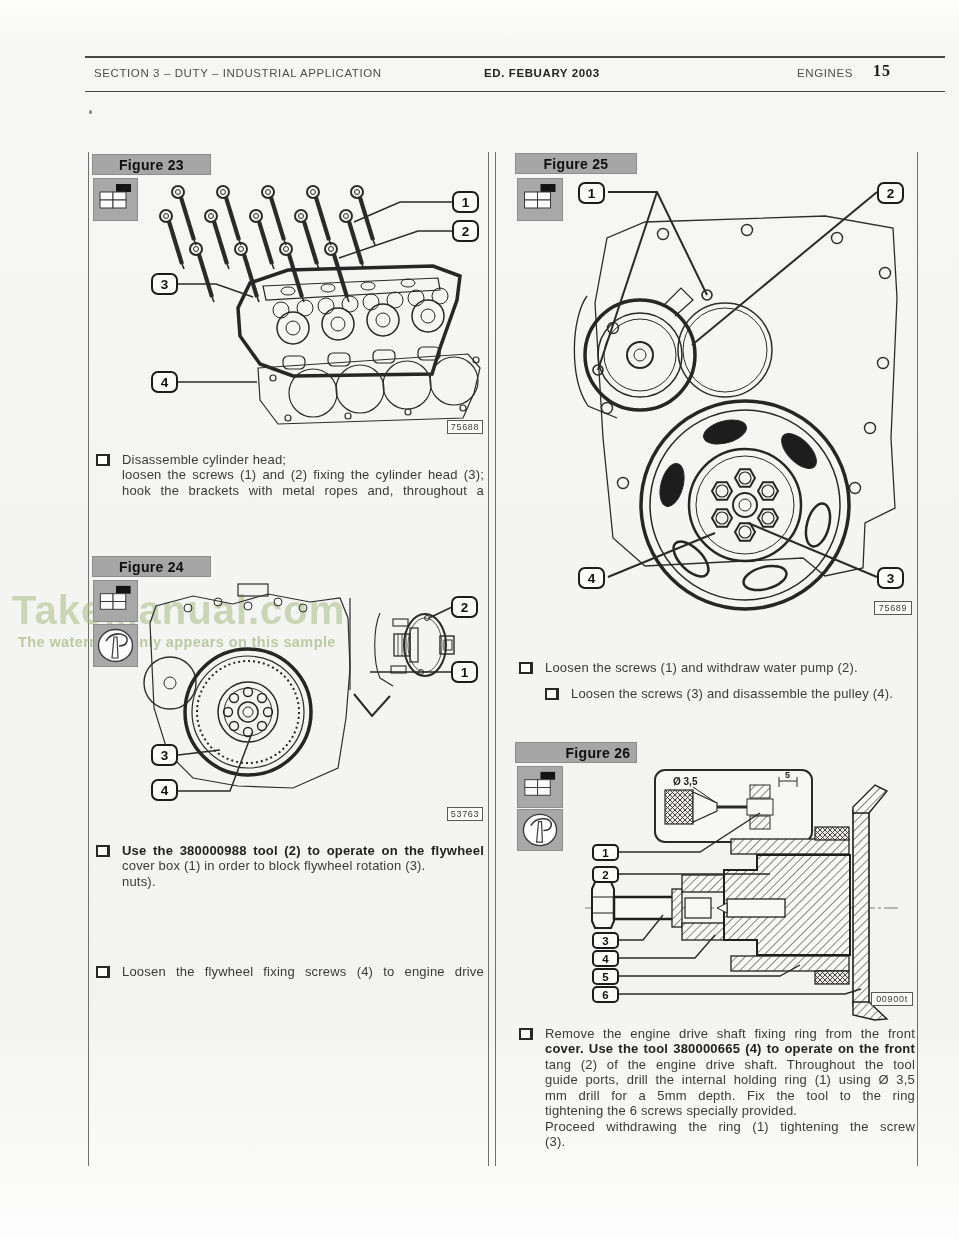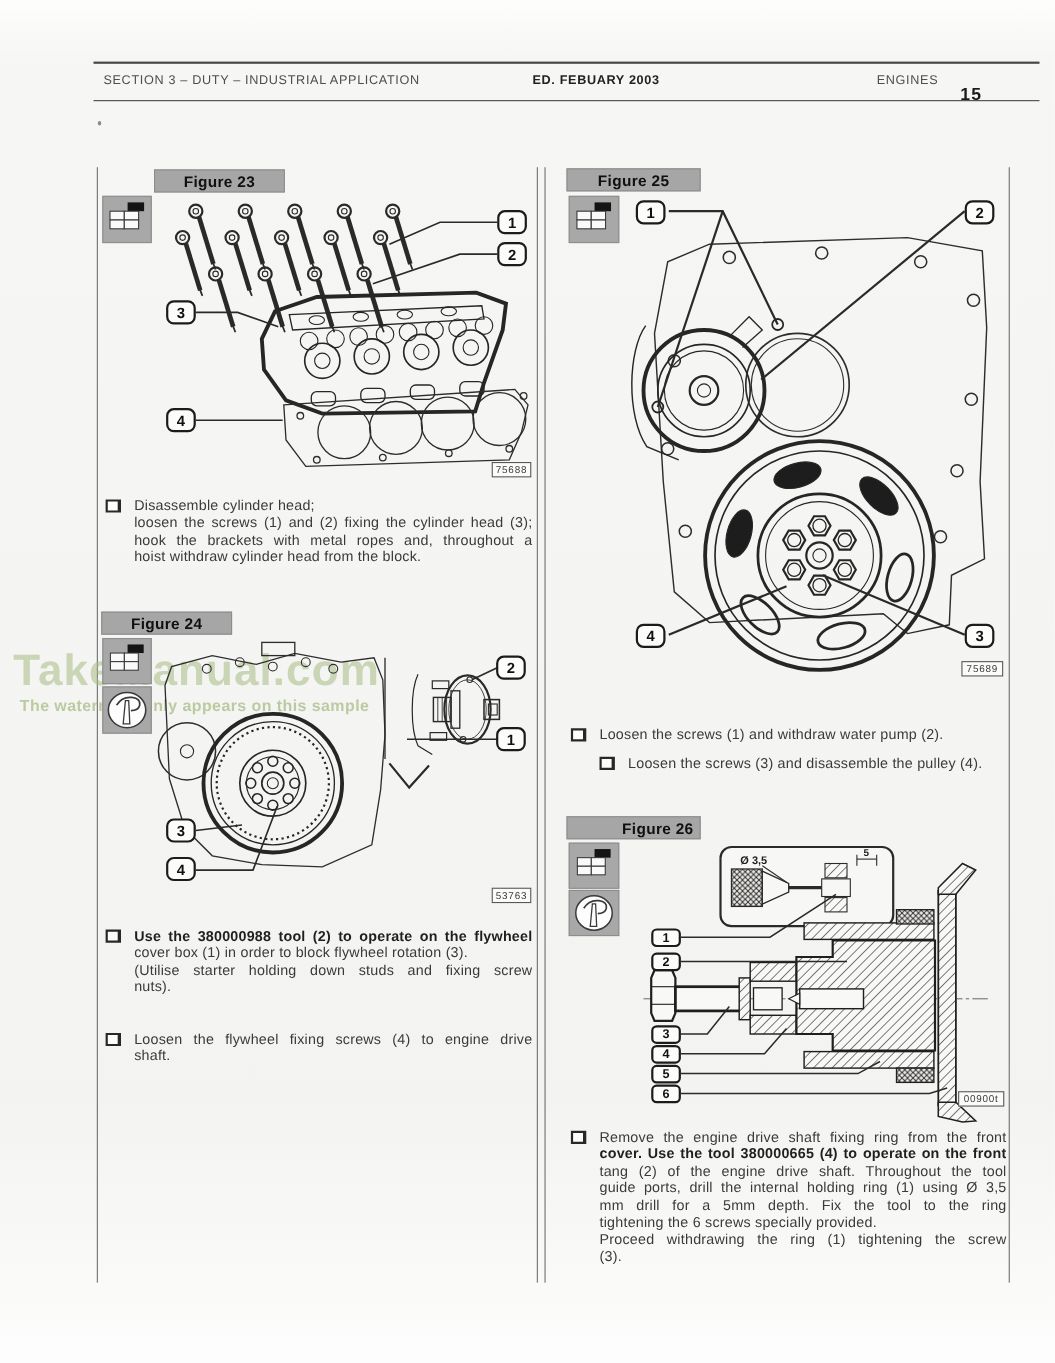--- a/index.html
+++ b/index.html
@@ -37,31 +37,31 @@
 </style>
 </head>
 <body>
 
 <div class="page">
 
   <div class="abs rule" style="left:85px;top:56px;width:860px;height:2px;"></div>
   <div class="abs hdr" style="left:94px;top:67px;">SECTION 3 – DUTY – INDUSTRIAL APPLICATION</div>
   <div class="abs hdr b" style="left:461px;top:67px;">ED. FEBUARY 2003</div>
   <div class="abs hdr" style="left:797px;top:67px;">ENGINES</div>
-  <div class="abs pagenum" style="left:873px;top:78px;">15</div>
+  <div class="abs pagenum" style="left:873px;top:62px;font-family:Liberation Serif, serif;">15</div>
   <div class="abs rule" style="left:85px;top:91px;width:860px;height:1px;"></div>
   <div class="abs dot" style="left:89px;top:110px;"></div>
 
   <div class="abs wm-title" style="left:12px;top:588px;">TakeManual.com</div>
   <div class="abs wm-sub" style="left:18px;top:634px;">The watermark only appears on this sample</div>
 
   <div class="abs colbox" style="left:88px;top:152px;width:401px;height:1014px;"></div>
   <div class="abs colbox" style="left:495px;top:152px;width:423px;height:1014px;"></div>
 
-  <div class="abs figbar" style="left:92px;top:154px;width:119px;height:21px;z-index:3;margin-left:48px;">
+  <div class="abs figbar" style="left:92px;top:154px;width:119px;height:21px;z-index:3;">
     <span>Figure 23</span>
   </div>
   <div class="abs iconbox" style="left:93px;top:178px;width:45px;height:43px;z-index:3;">
     <svg width="43" height="41" viewBox="0 0 43 41">
       <rect x="22" y="5" width="15" height="8" fill="#141414"></rect>
       <rect x="6" y="13" width="13" height="8" fill="#fafafa" stroke="#3a3a3a"></rect>
       <rect x="19" y="13" width="13" height="8" fill="#fafafa" stroke="#3a3a3a"></rect>
       <rect x="6" y="21" width="13" height="8" fill="#fafafa" stroke="#3a3a3a"></rect>
       <rect x="19" y="21" width="13" height="8" fill="#fafafa" stroke="#3a3a3a"></rect>
     </svg>
@@ -152,21 +152,20 @@
   <div class="abs callout" style="left:151px;top:273px;width:27px;height:22px;">3</div>
   <div class="abs callout" style="left:151px;top:371px;width:27px;height:22px;">4</div>
   <div class="abs reflabel" style="left:447px;top:420px;width:36px;height:14px;">75688</div>
 
   <div class="abs citem" style="left:96px;top:452px;width:388px;">
     <div class="checkbox"></div>
     <div class="tcol">
       <div class="tline">Disassemble cylinder head;</div>
       <div class="tline just">loosen the screws (1) and (2) fixing the cylinder head (3);</div>
       <div class="tline just">hook the brackets with metal ropes and, throughout a</div>
-      <div class="tline">hoist withdraw cylinder head from the block.</div>
     </div>
   </div>
 
   <div class="abs figbar" style="left:92px;top:556px;width:119px;height:21px;z-index:3;">
     <span>Figure 24</span>
   </div>
   <div class="abs iconbox" style="left:93px;top:580px;width:45px;height:42px;z-index:3;">
     <svg width="43" height="40" viewBox="0 0 43 41">
       <rect x="22" y="5" width="15" height="8" fill="#141414"></rect>
       <rect x="6" y="13" width="13" height="8" fill="#fafafa" stroke="#3a3a3a"></rect>
@@ -244,29 +243,27 @@
   <div class="abs callout" style="left:451px;top:661px;width:27px;height:22px;">1</div>
   <div class="abs callout" style="left:151px;top:744px;width:27px;height:22px;">3</div>
   <div class="abs callout" style="left:151px;top:779px;width:27px;height:22px;">4</div>
   <div class="abs reflabel" style="left:447px;top:807px;width:36px;height:14px;">53763</div>
 
   <div class="abs citem" style="left:96px;top:843px;width:388px;">
     <div class="checkbox"></div>
     <div class="tcol">
       <div class="tline just b">Use the 380000988 tool (2)  to operate on the flywheel</div>
       <div class="tline">cover box (1) in order to block flywheel rotation (3).</div>
-      <div class="tline just">(Utilise starter holding down studs and fixing screw</div>
       <div class="tline">nuts).</div>
     </div>
   </div>
-  <div class="abs citem" style="left:96px;top:937px;width:388px;">
+  <div class="abs citem" style="left:96px;top:964px;width:388px;">
     <div class="checkbox"></div>
     <div class="tcol">
       <div class="tline just">Loosen the flywheel fixing screws (4) to engine drive</div>
-      <div class="tline">shaft.</div>
     </div>
   </div>
 
   <div class="abs figbar" style="left:515px;top:153px;width:122px;height:21px;z-index:3;">
     <span>Figure 25</span>
   </div>
   <div class="abs iconbox" style="left:517px;top:178px;width:46px;height:43px;z-index:3;">
     <svg width="44" height="41" viewBox="0 0 43 41">
       <rect x="22" y="5" width="15" height="8" fill="#141414"></rect>
       <rect x="6" y="13" width="13" height="8" fill="#fafafa" stroke="#3a3a3a"></rect>

